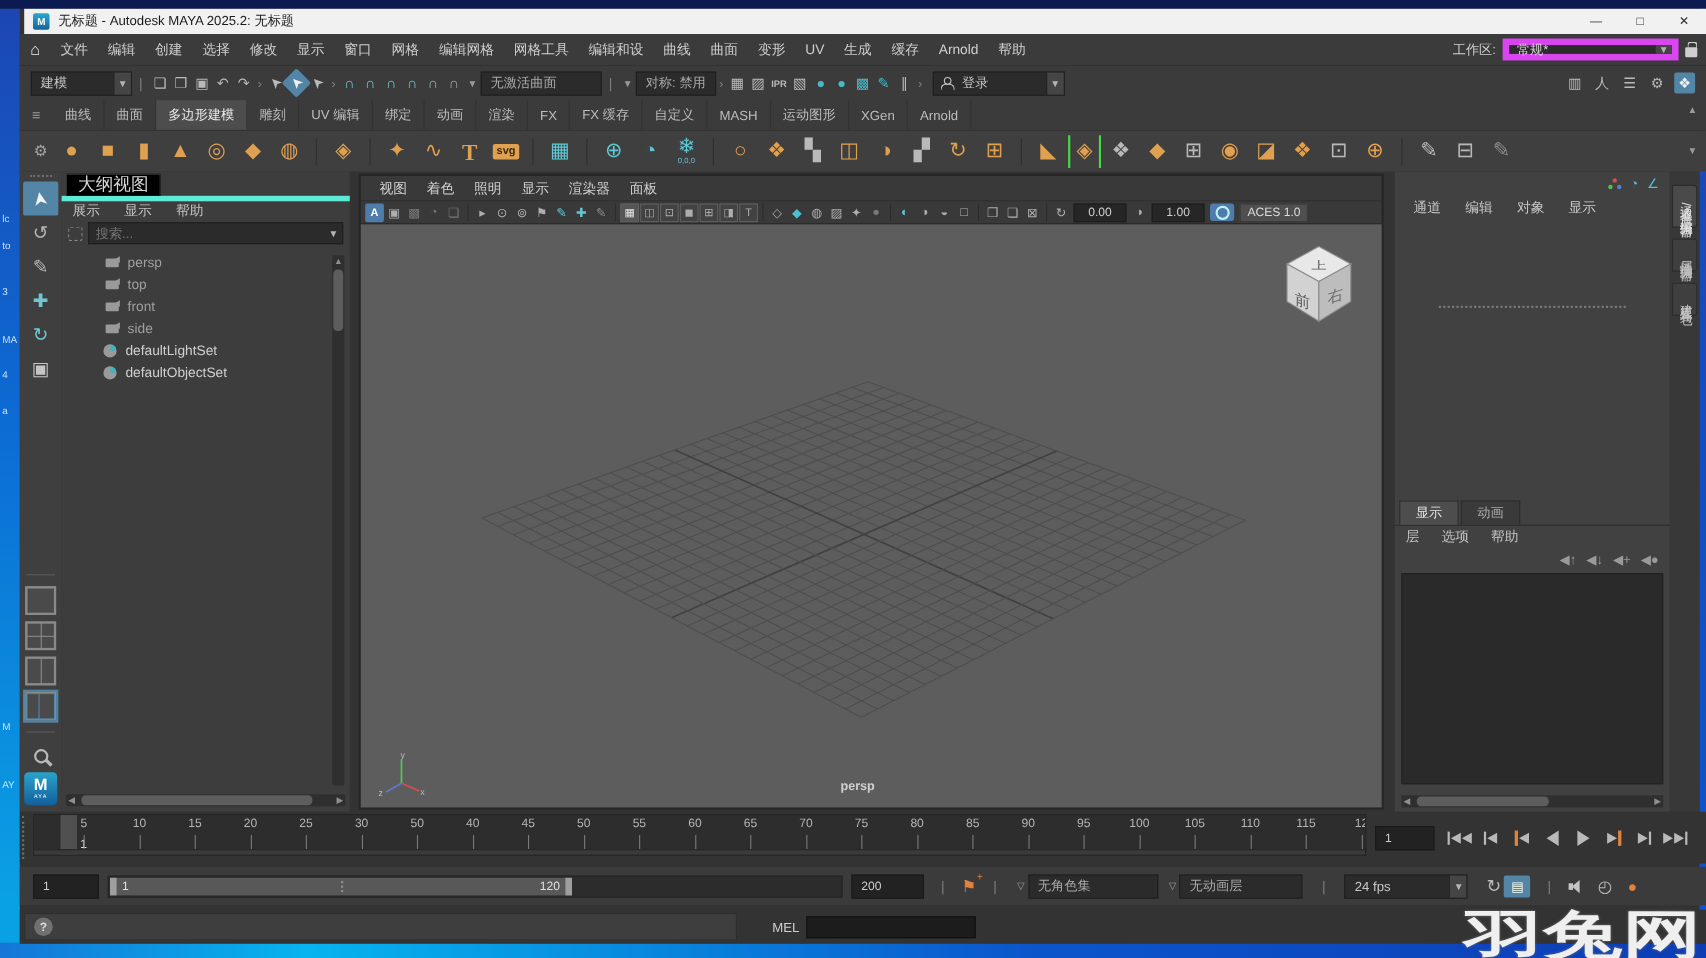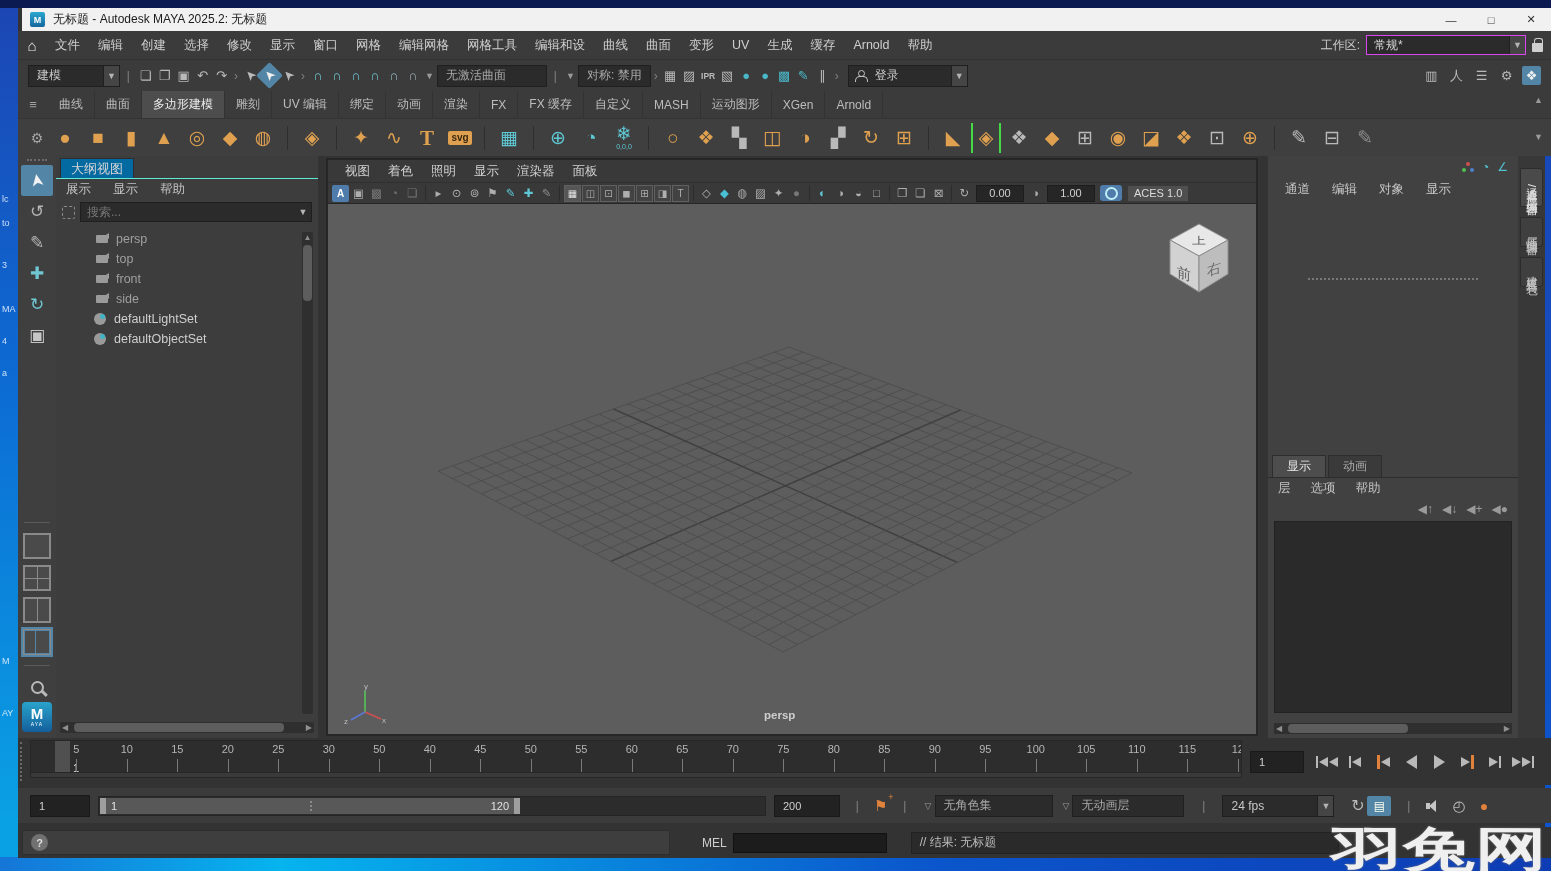--- a/index.html
+++ b/index.html
@@ -19,21 +19,21 @@
 .title-text{margin-left:8px;color:#1a1a1a;font-size:12px}
 .winbtns{margin-left:auto;display:flex;height:100%}
 .winbtn{width:40px;height:100%;display:flex;align-items:center;justify-content:center;color:#333;font-size:11px}
 
 .menubar{left:18px;top:31px;width:1533px;height:29px;background:#3b3b3b;display:flex;align-items:center;border-bottom:1px solid #323232}
 .home{width:28px;text-align:center;color:#e8e8e8;font-size:15px}
 .menus{display:flex;align-items:center}
 .mi{padding:0 9px;color:#cfcfcf;font-size:12.5px;white-space:nowrap}
 .ws{margin-left:auto;display:flex;align-items:center;gap:6px;padding-right:8px}
 .ws-label{color:#cfcfcf}
-.ws-dd{display:flex;align-items:center;background:#2b2b2b;border:1px solid #d946ef;height:20px;width:160px}
+.ws-dd{display:flex;align-items:center;background:#2b2b2b;border:6px solid #d946ef;height:20px;width:160px}
 .ws-dd .txt{flex:1;padding:0 7px;color:#d5d5d5}
 .car{width:16px;height:100%;display:flex;align-items:center;justify-content:center;background:#454545;color:#b5b5b5;font-size:9px;border-left:1px solid #202020}
 .lock{position:relative;width:11px;height:9px;background:#cfcfcf;border-radius:1px;margin-top:4px}
 .lock::before{content:"";position:absolute;top:-5px;left:2px;width:7px;height:6px;border:1.5px solid #cfcfcf;border-bottom:none;border-radius:3px 3px 0 0}
 
 .statusline{left:18px;top:60px;width:1533px;height:31px;background:#3b3b3b;display:flex;align-items:center;padding-left:10px}
 .dd{display:flex;align-items:center;background:#2b2b2b;border:1px solid #1f1f1f;height:22px}
 .dd .txt{padding:0 8px;color:#c8c8c8;white-space:nowrap}
 .garrow{color:#808080;font-size:12px;margin:0 3px}
 .icon{display:inline-flex;align-items:center;justify-content:center;width:19px;height:19px;color:#b9b9b9;font-size:13px;flex:none}
@@ -73,22 +73,22 @@
 .laybtn.two{grid-template-columns:1fr 1fr}
 .laybtn.outl{grid-template-columns:10px 1fr}
 .laybtn.active{outline:2px solid #5285a6;background:#5285a6}
 .mag{width:13px;height:13px;border:2px solid #b9b9b9;border-radius:50%;position:relative;margin:8px 0}
 .mag::after{content:"";position:absolute;width:7px;height:2.5px;background:#b9b9b9;transform:rotate(45deg);right:-6px;bottom:-2px}
 .maya-logo{width:30px;height:30px;border-radius:4px;background:linear-gradient(180deg,#29a3cc,#135f9b);color:#fff;display:flex;flex-direction:column;align-items:center;justify-content:center;margin-top:auto;margin-bottom:6px}
 .maya-logo .m{font-size:15px;font-weight:bold;line-height:14px}
 .maya-logo .aya{font-size:5px;letter-spacing:1px}
 
 .outliner{left:56px;top:156px;width:266px;height:582px;background:#3d3d3d;border-right:4px solid #333}
-.otab{display:inline-flex;align-items:center;height:20px;padding:0 10px;background:#0369a1;border:1px solid #2d2d2d;border-bottom:none;color:#d5d5d5;margin:2px 0 0 4px;font-size:13px}
-.omenus{display:flex;gap:2px;height:21px;align-items:center;border-top:1px solid #5eead4}
+.otab{display:inline-flex;align-items:center;height:20px;padding:0 10px;background:#000000;border:1px solid #2d2d2d;border-bottom:none;color:#d5d5d5;margin:2px 0 0 4px;font-size:16px}
+.omenus{display:flex;gap:2px;height:21px;border-top:5px solid #5eead4}
 .omenu{padding:0 10px;color:#c3c3c3;font-size:12.5px}
 .osearch{display:flex;align-items:center;gap:5px;padding:3px 6px}
 .osq{width:13px;height:13px;border:1.4px dashed #8a8a8a;border-radius:2px}
 .osearch-box{flex:1;display:flex;align-items:center;background:#2b2b2b;border:1px solid #1f1f1f;height:20px}
 .osearch-box input{flex:1;background:transparent;border:none;outline:none;color:#bdbdbd;font-size:12px;padding:0 6px;font-family:inherit}
 .osearch-box .car{background:transparent;border-left:none}
 .olist{padding-top:4px}
 .orow{display:flex;align-items:center;gap:8px;height:20px;padding-left:40px;color:#9f9f9f;font-size:12.5px}
 .orow.set{color:#cfcfcf;padding-left:38px}
 .cam{width:12px;height:8px;background:#9a9a9a;border-radius:1px;position:relative;flex:none}
@@ -918,18 +918,17 @@
   </div>
 
   <div class="abs cmdrow">
     <div class="helpbar">
       <span class="helpq">?</span>
     </div>
     <div class="grip-v" style="margin-left:8px"></div>
     <span class="mel-label">MEL</span>
     <input class="mel-input" style="">
     <div class="grip-v" style="margin-left:6px"></div>
-    <div class="result">// 结果: 无标题</div>
   </div>
 
   <div class="watermark">羽兔网</div>
 
 </div>
 
 </body></html>

